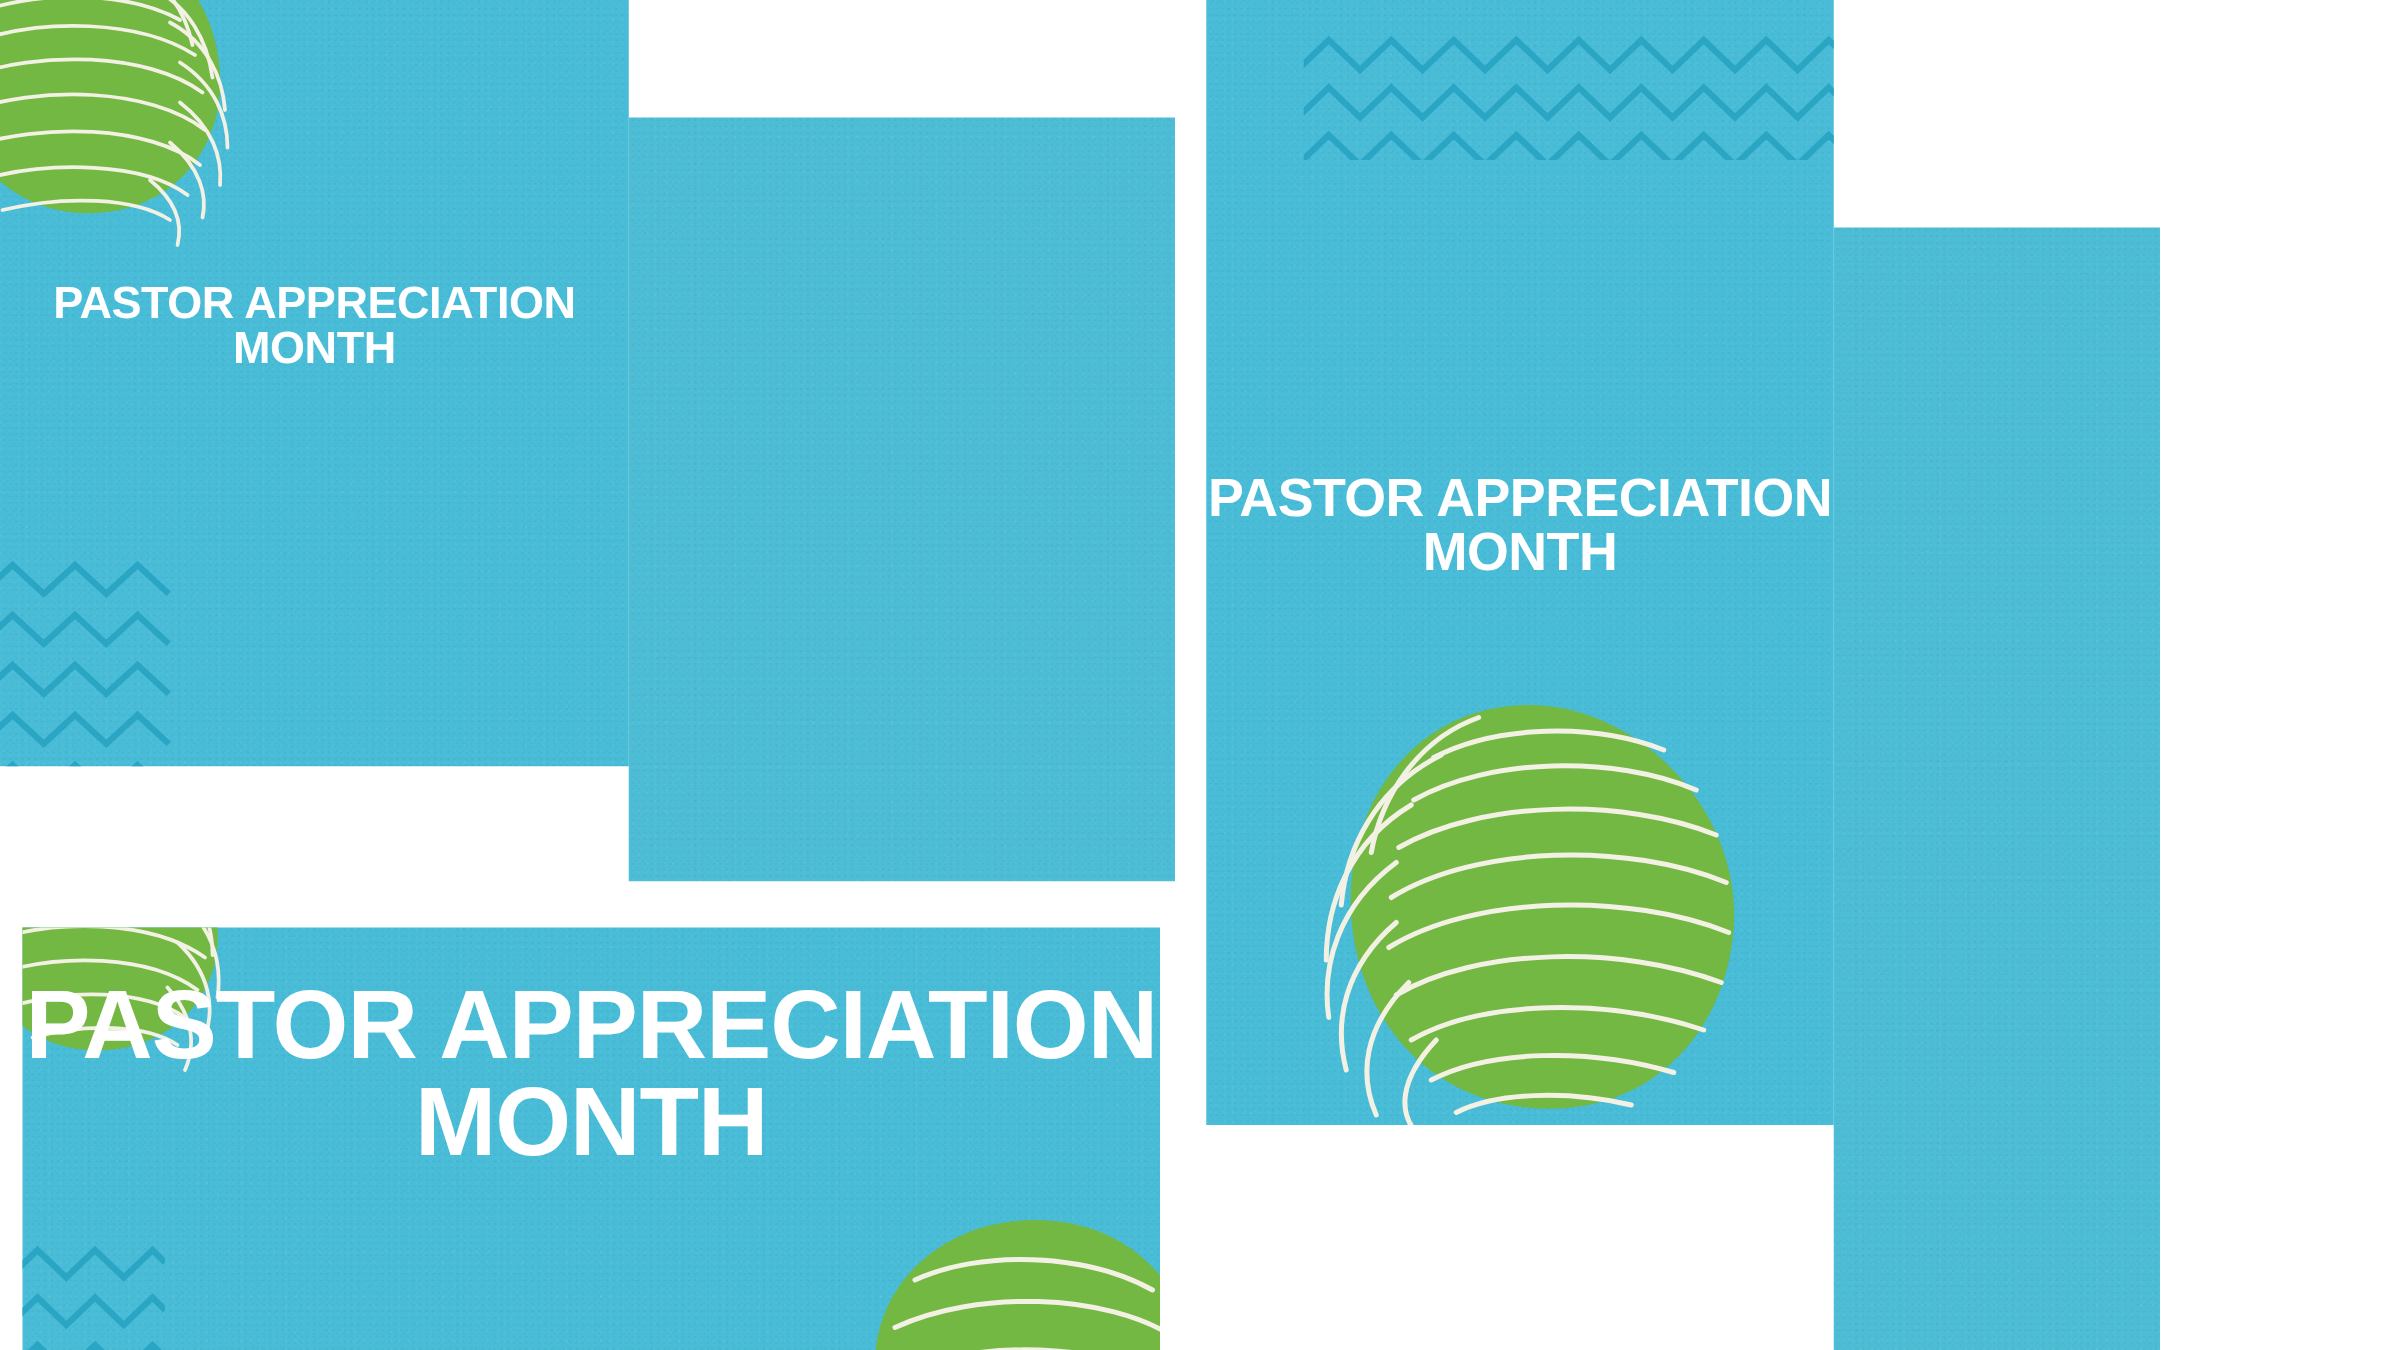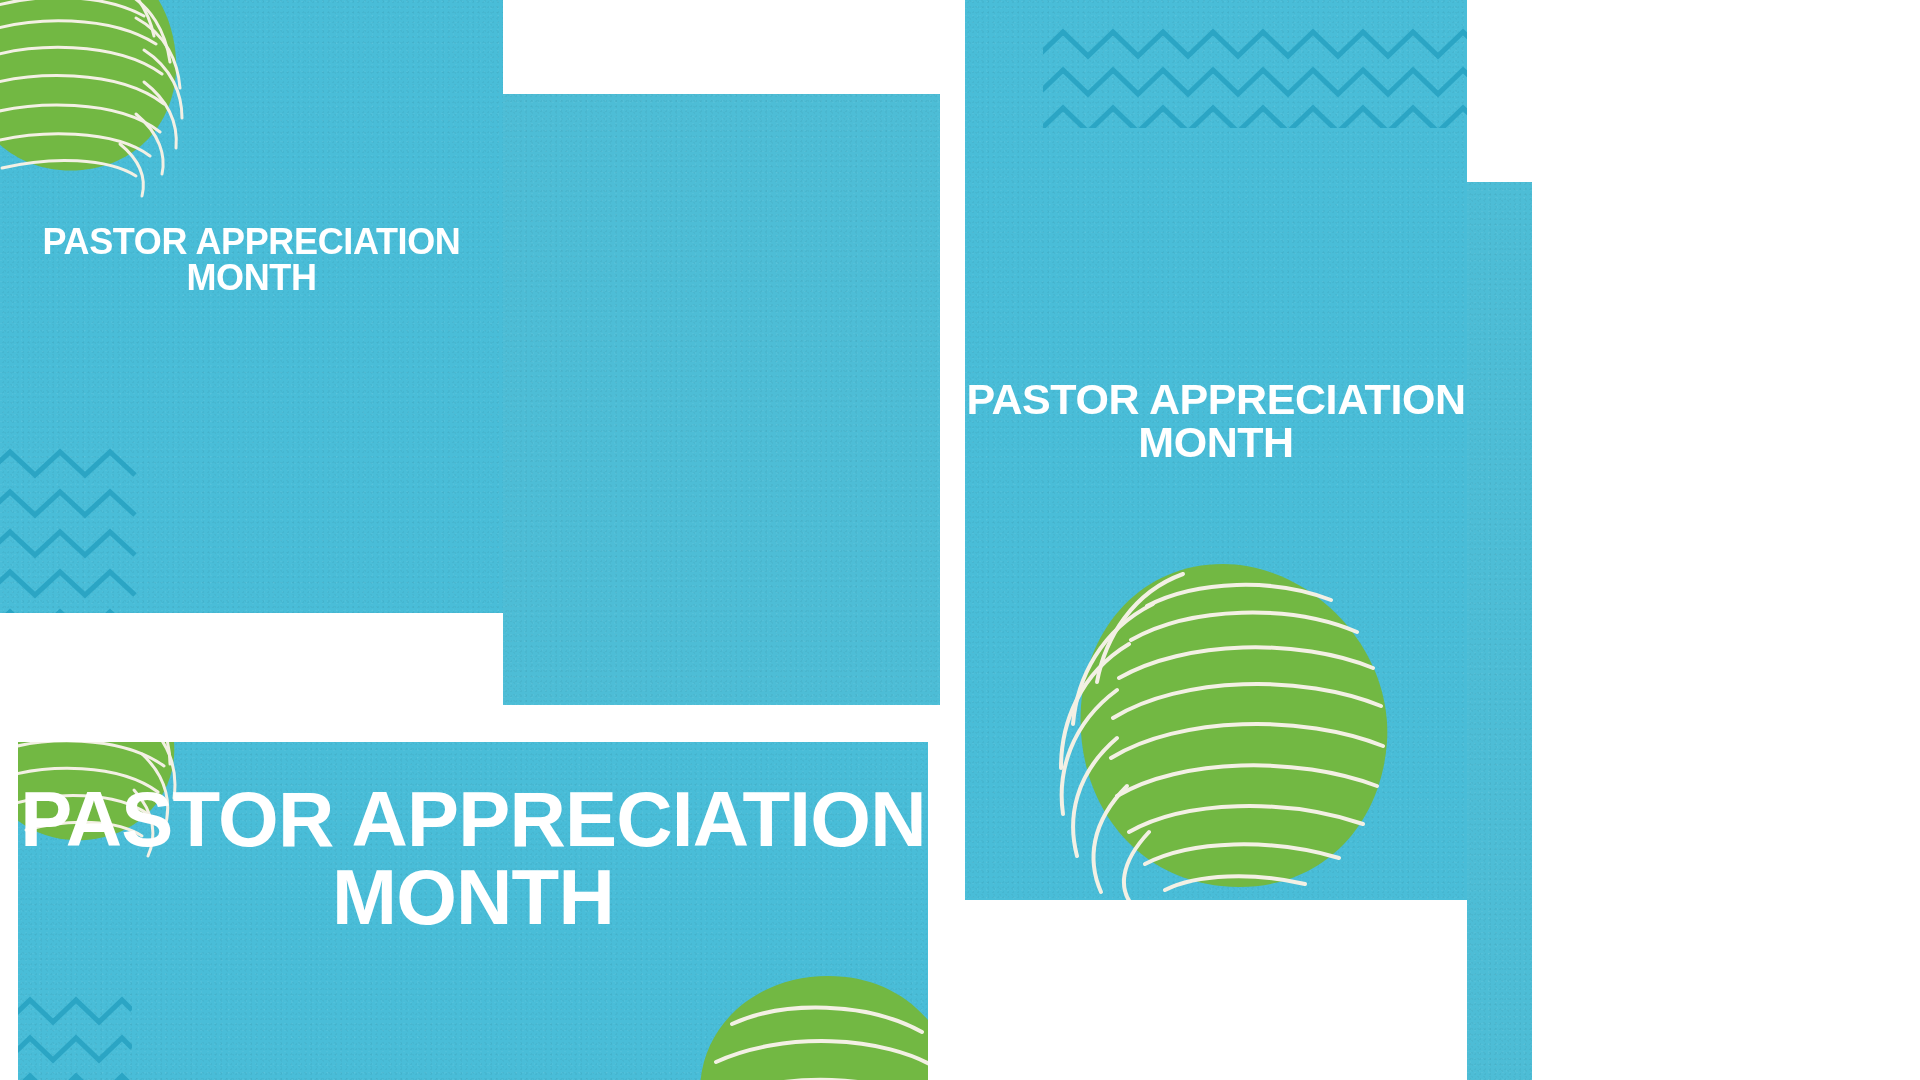--- a/index.html
+++ b/index.html
@@ -6,21 +6,21 @@
   html, body {
     margin: 0;
     padding: 0;
     background: #ffffff;
   }
   body {
     font-family: "Liberation Sans", sans-serif;
   }
   #canvas {
     position: relative;
-    width: 1532px;
+    width: 1728px;
     height: 1080px;
     background: #ffffff;
     overflow: hidden;
   }
 
   
   .card {
     position: absolute;
     overflow: hidden;
     background-color: #49bdd8;

